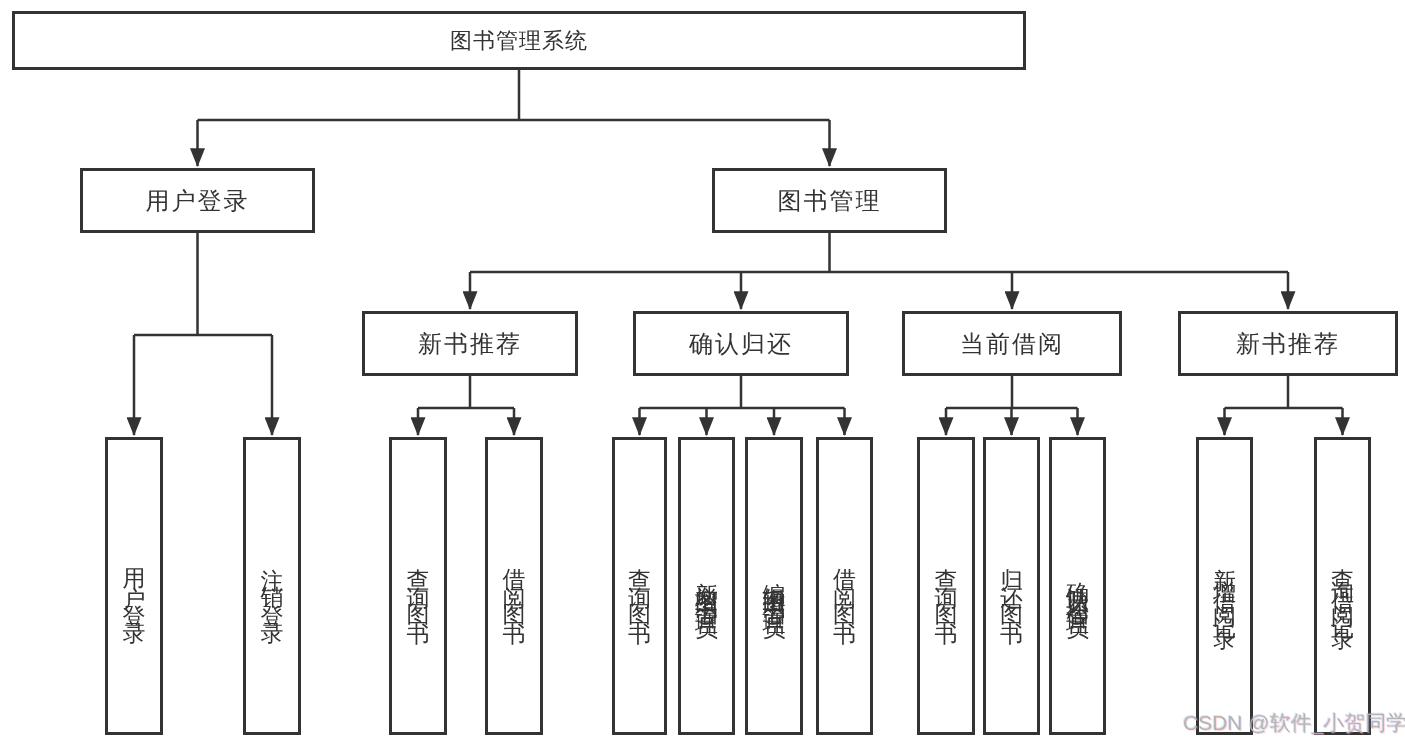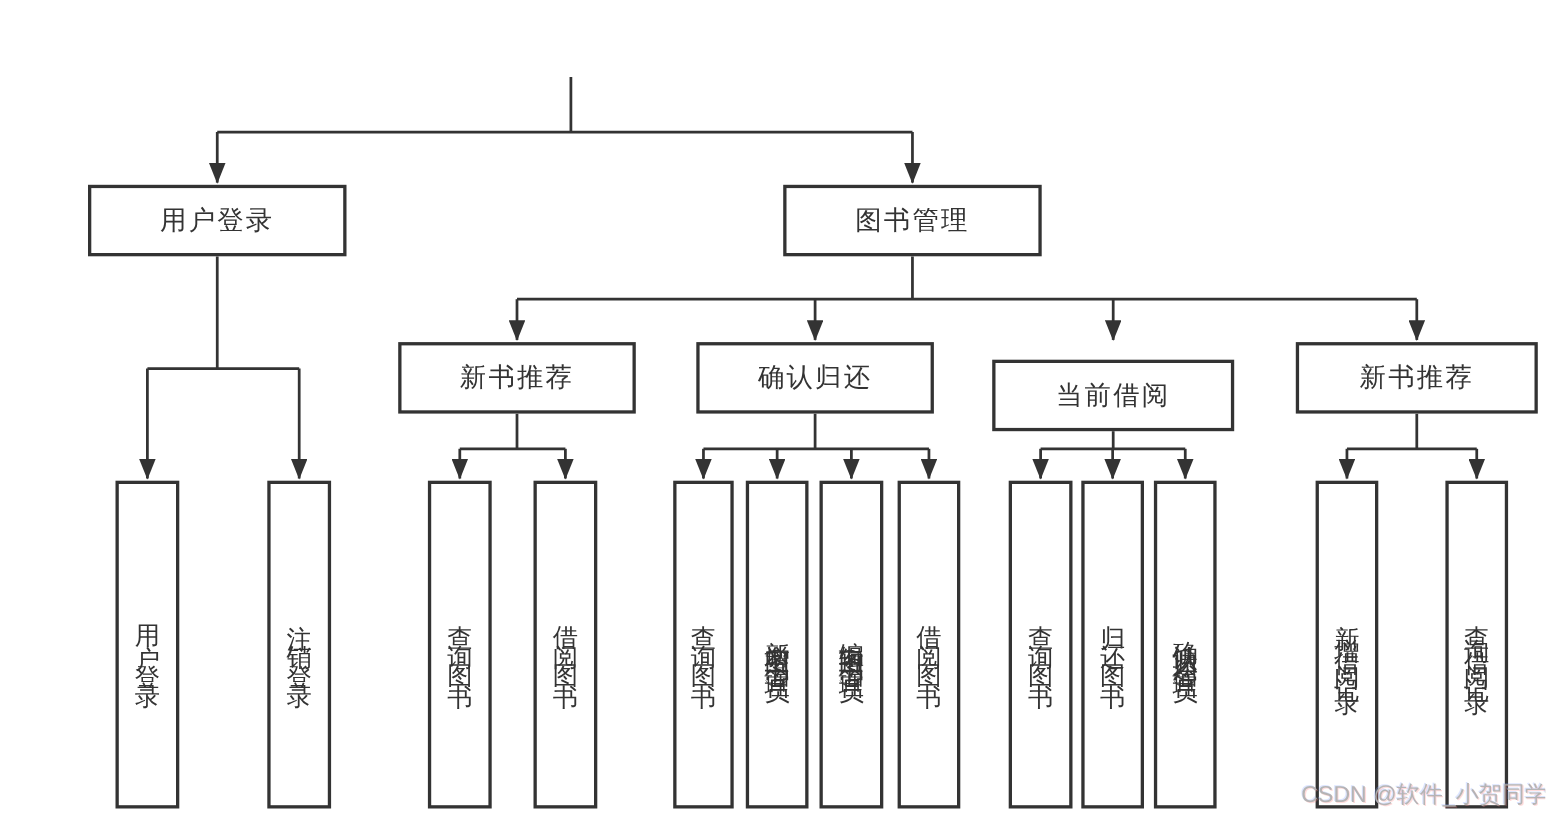--- a/index.html
+++ b/index.html
@@ -65,35 +65,38 @@
       <line x1="774" y1="408" x2="774" y2="435" marker-end="url(#ah)"></line>
       <line x1="844.5" y1="408" x2="844.5" y2="435" marker-end="url(#ah)"></line>
       <line x1="946" y1="408" x2="946" y2="435" marker-end="url(#ah)"></line>
       <line x1="1011.5" y1="408" x2="1011.5" y2="435" marker-end="url(#ah)"></line>
       <line x1="1077.5" y1="408" x2="1077.5" y2="435" marker-end="url(#ah)"></line>
       <line x1="1224.5" y1="408" x2="1224.5" y2="435" marker-end="url(#ah)"></line>
       <line x1="1342.5" y1="408" x2="1342.5" y2="435" marker-end="url(#ah)"></line>
     </g>
   </svg>
 
+  <div class="node" style="left:12px;top:11px;width:1014px;height:59px;">
+    <span class="hl-root">图书管理系统</span>
+  </div>
 
   <div class="node" style="left:80px;top:168px;width:235px;height:65px;">
     <span class="hl">用户登录</span>
   </div>
   <div class="node" style="left:362px;top:311px;width:216px;height:65px;">
     <span class="hl">新书推荐</span>
   </div>
 
   <div class="node" style="left:712px;top:168px;width:235px;height:65px;">
     <span class="hl">图书管理</span>
   </div>
   <div class="node" style="left:633px;top:311px;width:216px;height:65px;">
     <span class="hl">确认归还</span>
   </div>
-  <div class="node" style="left:902px;top:311px;width:220px;height:65px;margin-top:16px;">
+  <div class="node" style="left:902px;top:311px;width:220px;height:65px;">
     <span class="hl">当前借阅</span>
   </div>
   <div class="node" style="left:1178px;top:311px;width:220px;height:65px;">
     <span class="hl">新书推荐</span>
   </div>
 
   <div class="node" style="left:105px;top:437px;width:58px;height:298px;">
     <span class="vtext vt4">用户登录</span>
   </div>
   <div class="node" style="left:243px;top:437px;width:58px;height:298px;">

